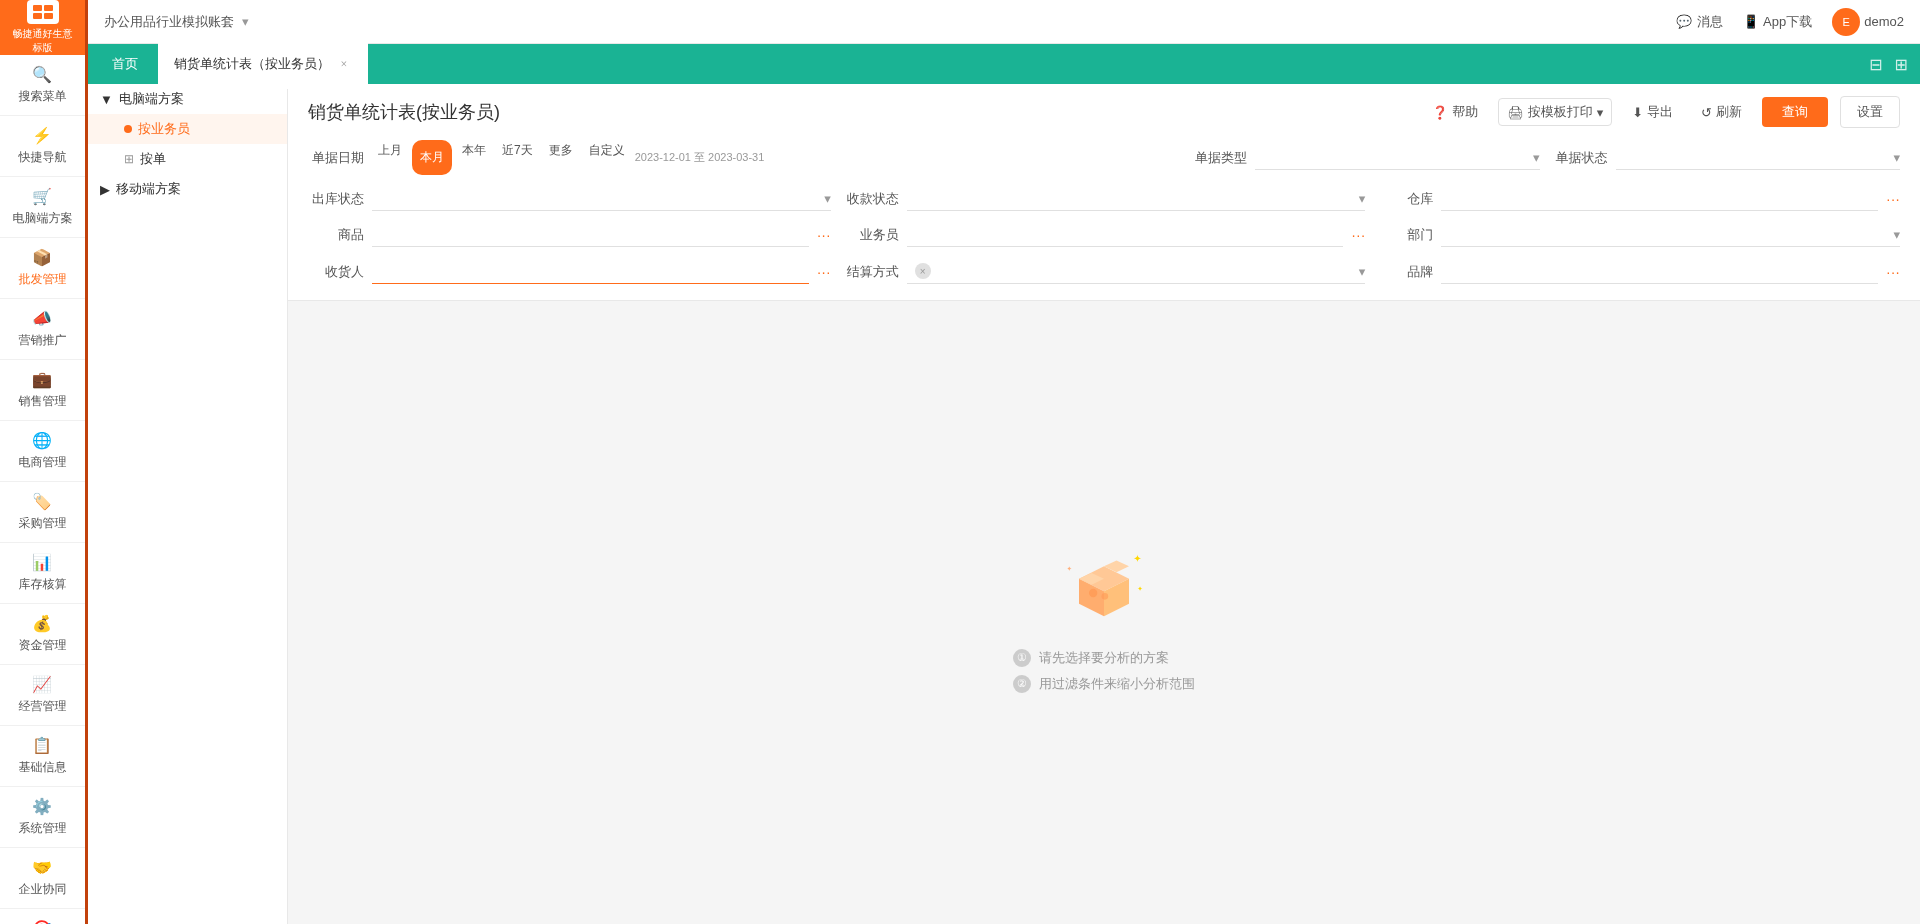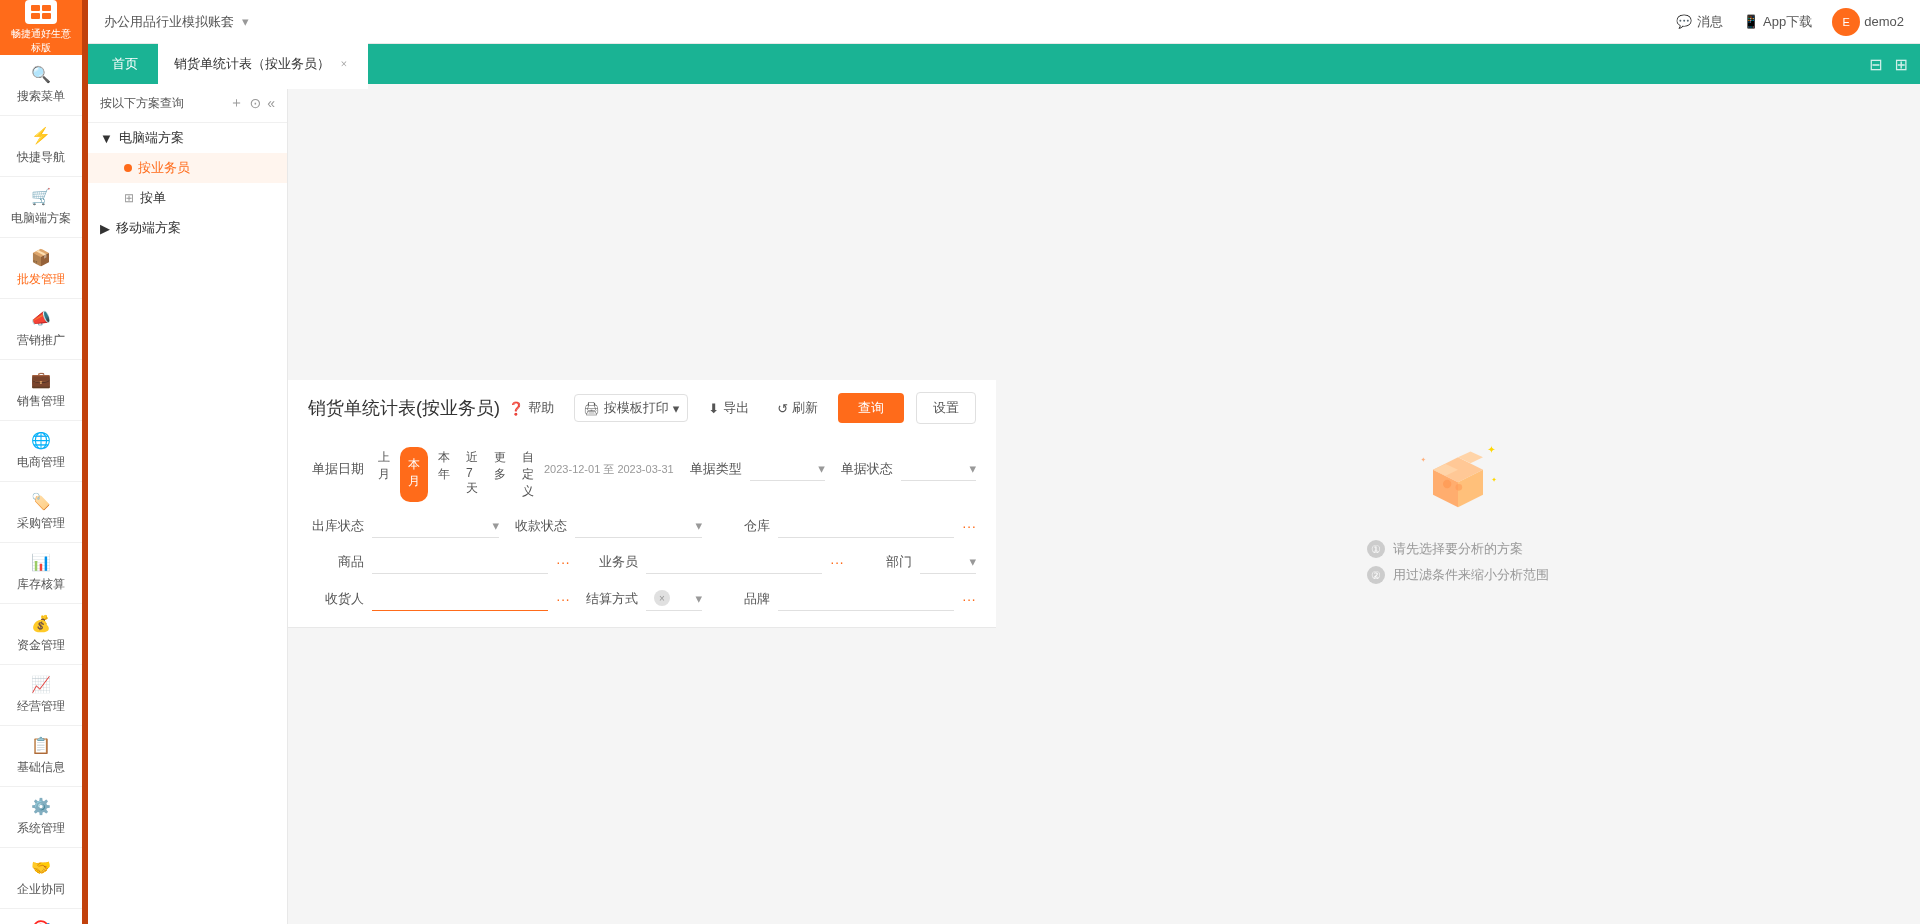--- a/index.html
+++ b/index.html
@@ -5,21 +5,21 @@
     * { margin: 0; padding: 0; box-sizing: border-box; }
     body { font-family: "Microsoft YaHei", "PingFang SC", sans-serif; font-size: 13px; background: #f5f5f5; display: flex; height: 924px; overflow: hidden; }
 
     
     .sidebar {
       width: 88px;
       background: #fff;
       display: flex;
       flex-direction: column;
       align-items: center;
-      border-right: 6px solid #c2410c;
+      border-right: 3px solid #c2410c;
       flex-shrink: 0;
       overflow-y: auto;
     }
     .sidebar-logo {
       width: 88px;
       height: 60px;
       background: #ff6b1a;
       display: flex;
       flex-direction: column;
       align-items: center;
@@ -157,21 +157,21 @@
       cursor: pointer; 
       font-size: 13px; 
       color: #333; 
       display: flex; 
       align-items: center; 
       gap: 6px;
     }
     .mobile-section { padding: 6px 12px; cursor: pointer; font-size: 13px; color: #333; display: flex; align-items: center; gap: 6px; }
 
     
-    .right-content { flex: 1; display: flex; overflow: hidden; padding: 0; align-items: center; }
+    .right-content { flex: 1; display: flex; flex-direction: column; overflow: hidden; padding: 0; }
     
     
     .page-header {
       background: #fff;
       padding: 12px 20px 0;
       border-bottom: 1px solid #e8e8e8;
       flex-shrink: 0;
     }
     .page-title-row {
       display: flex;
@@ -251,21 +251,21 @@
       cursor: pointer;
       font-size: 13px;
       color: #999;
     }
     .date-filter { 
       display: flex; 
       align-items: center; 
       gap: 4px; 
       flex: 2.5;
     }
-    .date-tabs { display: flex; gap: 4px; margin-top: 11px; }
+    .date-tabs { display: flex; gap: 4px; }
     .date-tab { 
       padding: 2px 6px; 
       font-size: 12px; 
       cursor: pointer; 
       color: #555; 
       border-radius: 3px;
     }
     .date-tab.active { background: #ff6b1a; color: #fff; border-radius: 10px; padding: 9px 8px; }
     .date-range { font-size: 11px; color: #999; white-space: nowrap; }
     .filter-dots { color: #ff6b1a; font-size: 14px; cursor: pointer; }
@@ -444,28 +444,20 @@
     <div class="tabbar-spacer"></div>
     <div class="tabbar-actions">
       <span class="tabbar-action-btn">⊟</span>
       <span class="tabbar-action-btn">⊞</span>
     </div>
   </div>
 
   <div class="content">
 
     <div class="left-panel">
-      <div class="left-panel-header">
-        <span>按以下方案查询</span>
-        <div class="left-panel-header-actions">
-          <span class="icon-btn">＋</span>
-          <span class="icon-btn">⊙</span>
-          <span class="icon-btn">«</span>
-        </div>
-      </div>
 
       <div>
         <div class="tree-node">
           <span>▼</span>
           <span>电脑端方案</span>
         </div>
         <div class="tree-child-item">
           <span class="orange-dot"></span>
           <span>按业务员</span>
         </div>

